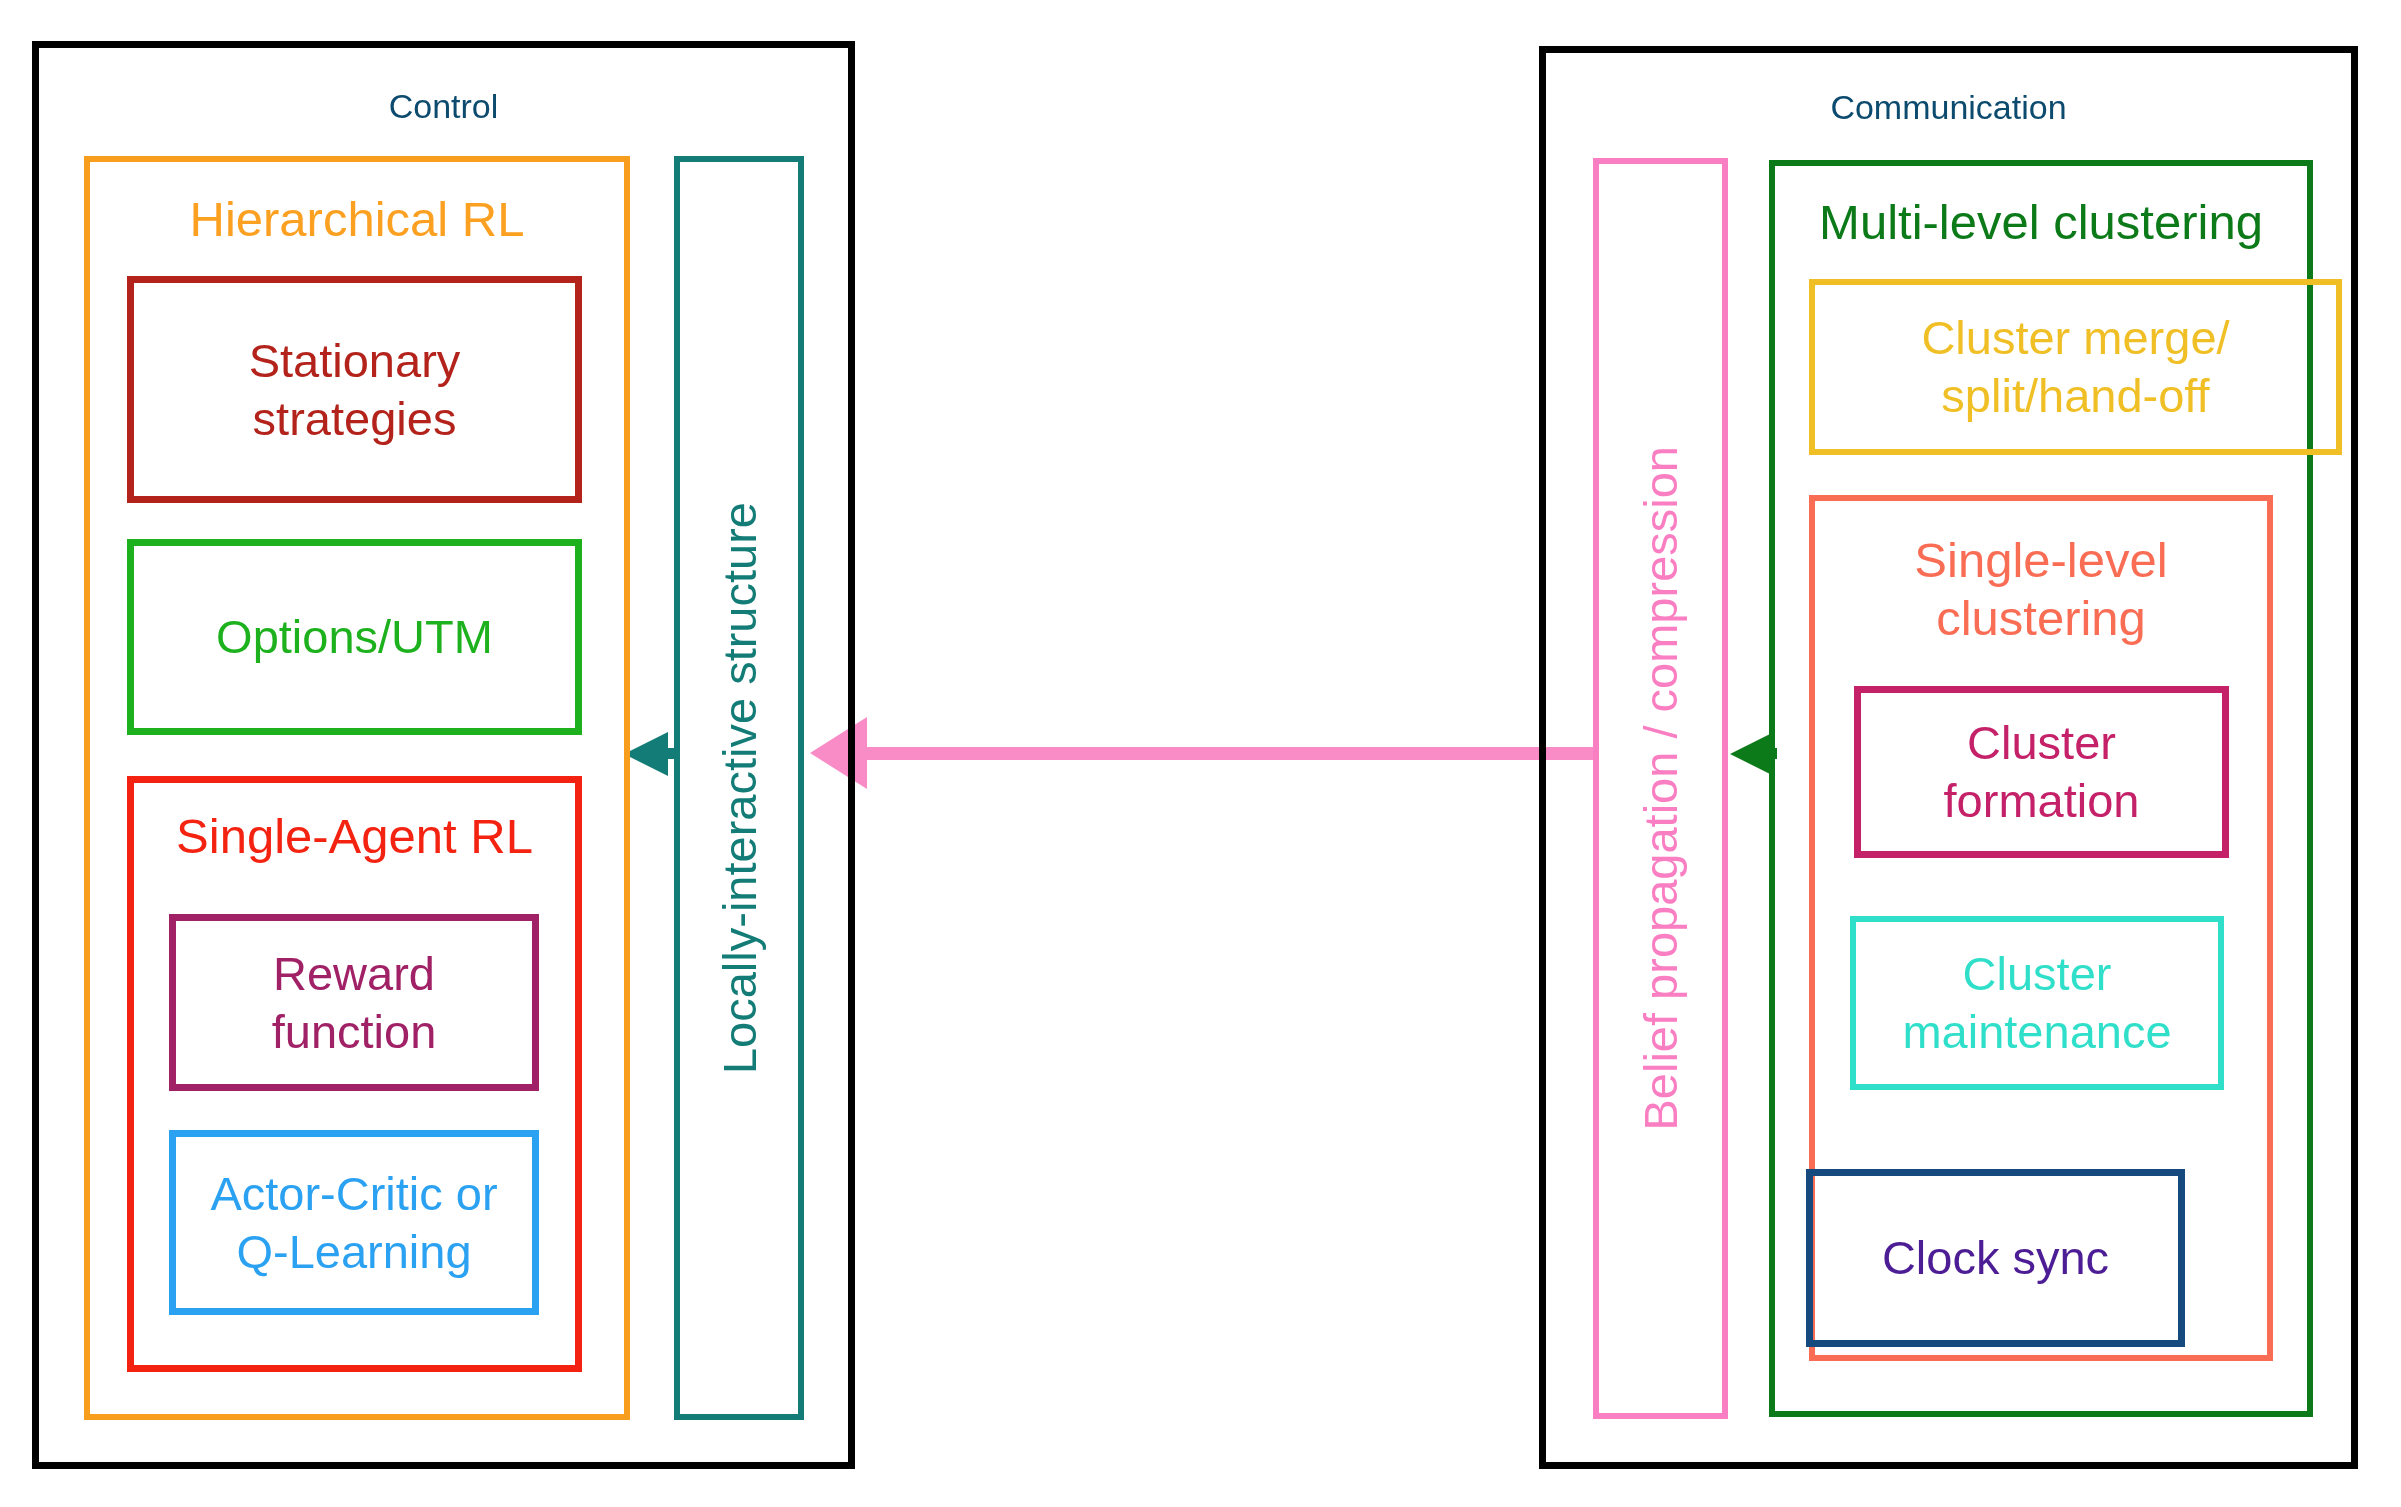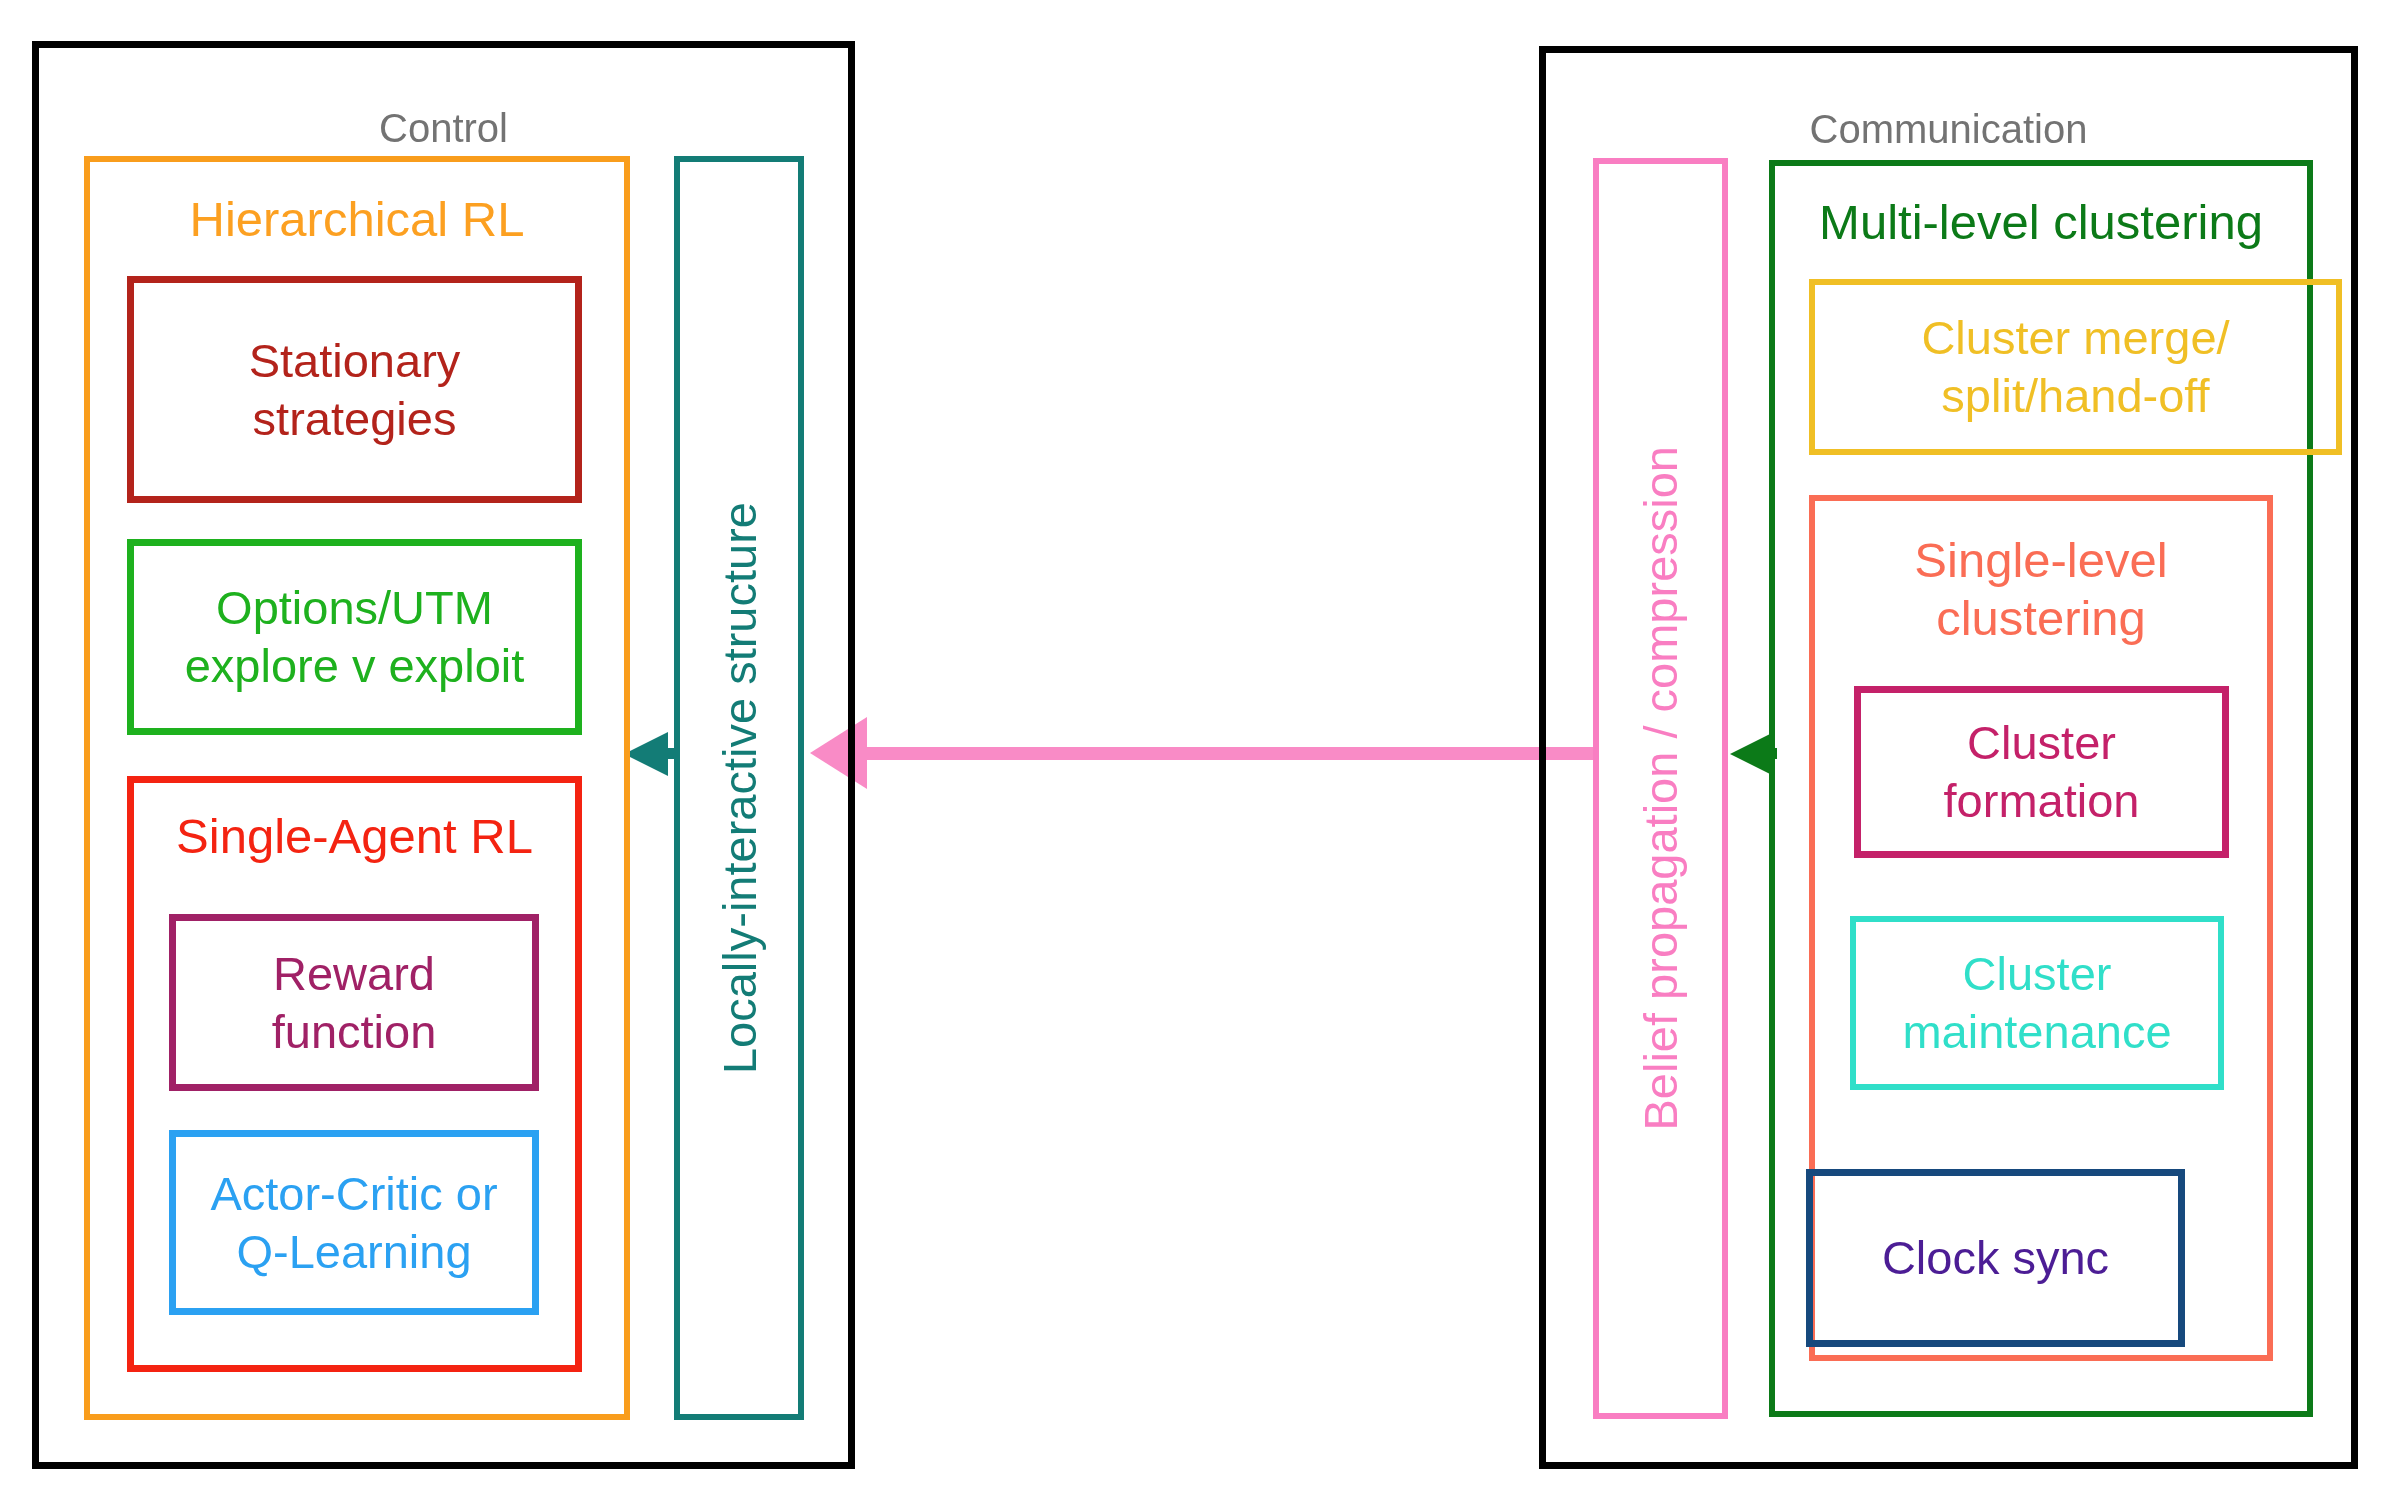--- a/index.html
+++ b/index.html
@@ -4,21 +4,21 @@
 <style>
   html,body{margin:0;padding:0;background:#ffffff;}
   #canvas{position:relative;width:2401px;height:1507px;background:#ffffff;overflow:hidden;
           font-family:"Liberation Sans", sans-serif;}
   .box{position:absolute;box-sizing:border-box;background:transparent;}
   .panel{border:7.3px solid #000000;z-index:2;}
   .frame{z-index:3;}
   .flexc{display:flex;flex-direction:column;align-items:center;justify-content:center;}
   .label{font-size:47px;line-height:58px;white-space:nowrap;}
   .gtitle{position:absolute;text-align:center;font-size:49px;line-height:58px;z-index:4;white-space:nowrap;}
-  .ptitle{position:absolute;text-align:center;font-size:40px;line-height:58px;color:#737373;z-index:4;white-space:nowrap;margin-top:22px;}
+  .ptitle{position:absolute;text-align:center;font-size:34px;line-height:58px;color:#0c4a6e;z-index:4;white-space:nowrap;}
   .vtext{writing-mode:vertical-rl;transform:rotate(180deg);font-size:47px;white-space:nowrap;}
 
   
   .p-control{left:32px;top:41px;width:823px;height:1428px;}
   .t-control{left:32px;top:77px;width:823px;}
   .b-orange{left:84px;top:156px;width:546px;height:1264px;border:6.4px solid #f99d1c;}
   .t-hier{left:84px;top:190px;width:546px;color:#fca021;}
   .b-teal{left:674px;top:156px;width:130px;height:1264px;border:6.4px solid #137c76;color:#137c76;}
   .b-stationary{left:127px;top:276px;width:455px;height:227px;border:7.3px solid #b3231b;color:#b3231b;}
   .b-options{left:127px;top:539px;width:455px;height:196px;border:7.3px solid #1eb11e;color:#1eb11e;}
@@ -61,21 +61,20 @@
   <div class="box frame b-orange"></div>
   <div class="gtitle t-hier">Hierarchical RL</div>
 
   <div class="box frame flexc b-stationary">
     <span class="label">Stationary</span>
     <span class="label">strategies</span>
   </div>
 
   <div class="box frame flexc b-options">
     <span class="label">Options/UTM</span>
-    <span class="label">explore v exploit</span>
   </div>
 
   <div class="box frame b-singleagent"></div>
   <div class="gtitle t-singleagent">Single-Agent RL</div>
 
   <div class="box frame flexc b-reward">
     <span class="label">Reward</span>
     <span class="label">function</span>
   </div>
 

